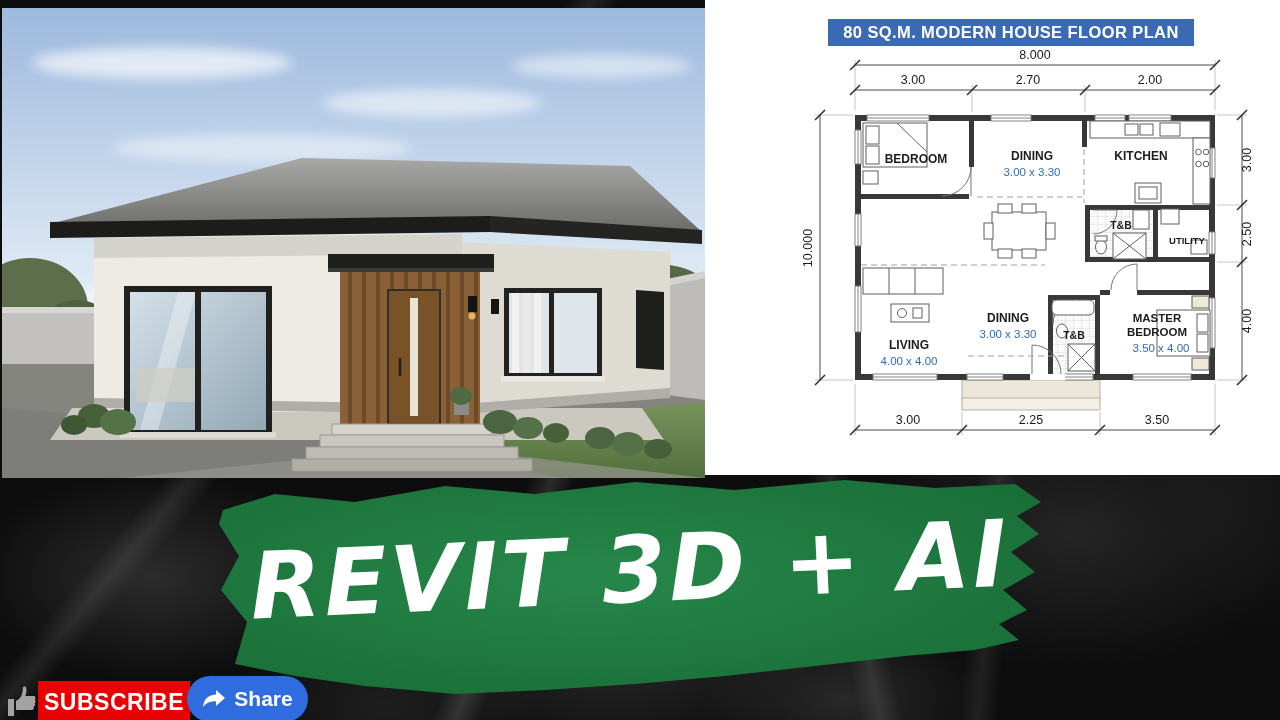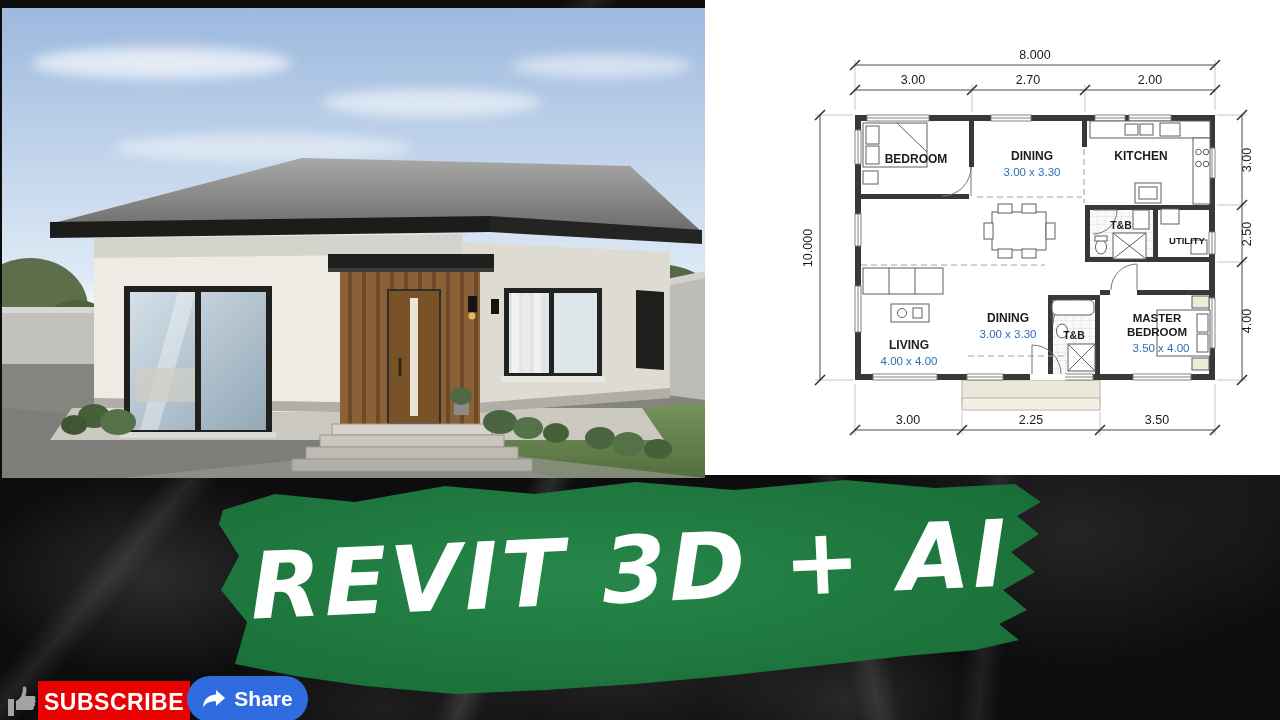--- a/index.html
+++ b/index.html
@@ -178,20 +178,23 @@
         <ellipse cx="598" cy="430" rx="15" ry="11" fill="#4a6540"></ellipse>
         <ellipse cx="626" cy="436" rx="16" ry="12" fill="#557148"></ellipse>
         <ellipse cx="656" cy="441" rx="14" ry="10" fill="#46603a"></ellipse>
         <rect x="452" y="394" width="15" height="13" fill="#8b8b87"></rect>
         <ellipse cx="459" cy="388" rx="11" ry="9" fill="#4f6a43"></ellipse>
       </g>
     </svg>
   </div>
 
   <div class="plan-panel">
+    <div class="plan-banner">
+      <span>80 SQ.M. MODERN HOUSE FLOOR PLAN</span>
+    </div>
 
     <svg class="plan-svg" width="575" height="475" viewBox="0 0 575 475">
       <defs>
         <pattern id="tiles" width="8" height="8" patternUnits="userSpaceOnUse">
           <rect width="8" height="8" fill="#fafafa"></rect>
           <path d="M8,0 H0 V8" fill="none" stroke="#ddd" stroke-width="1"></path>
         </pattern>
       </defs>
 
       <g>

